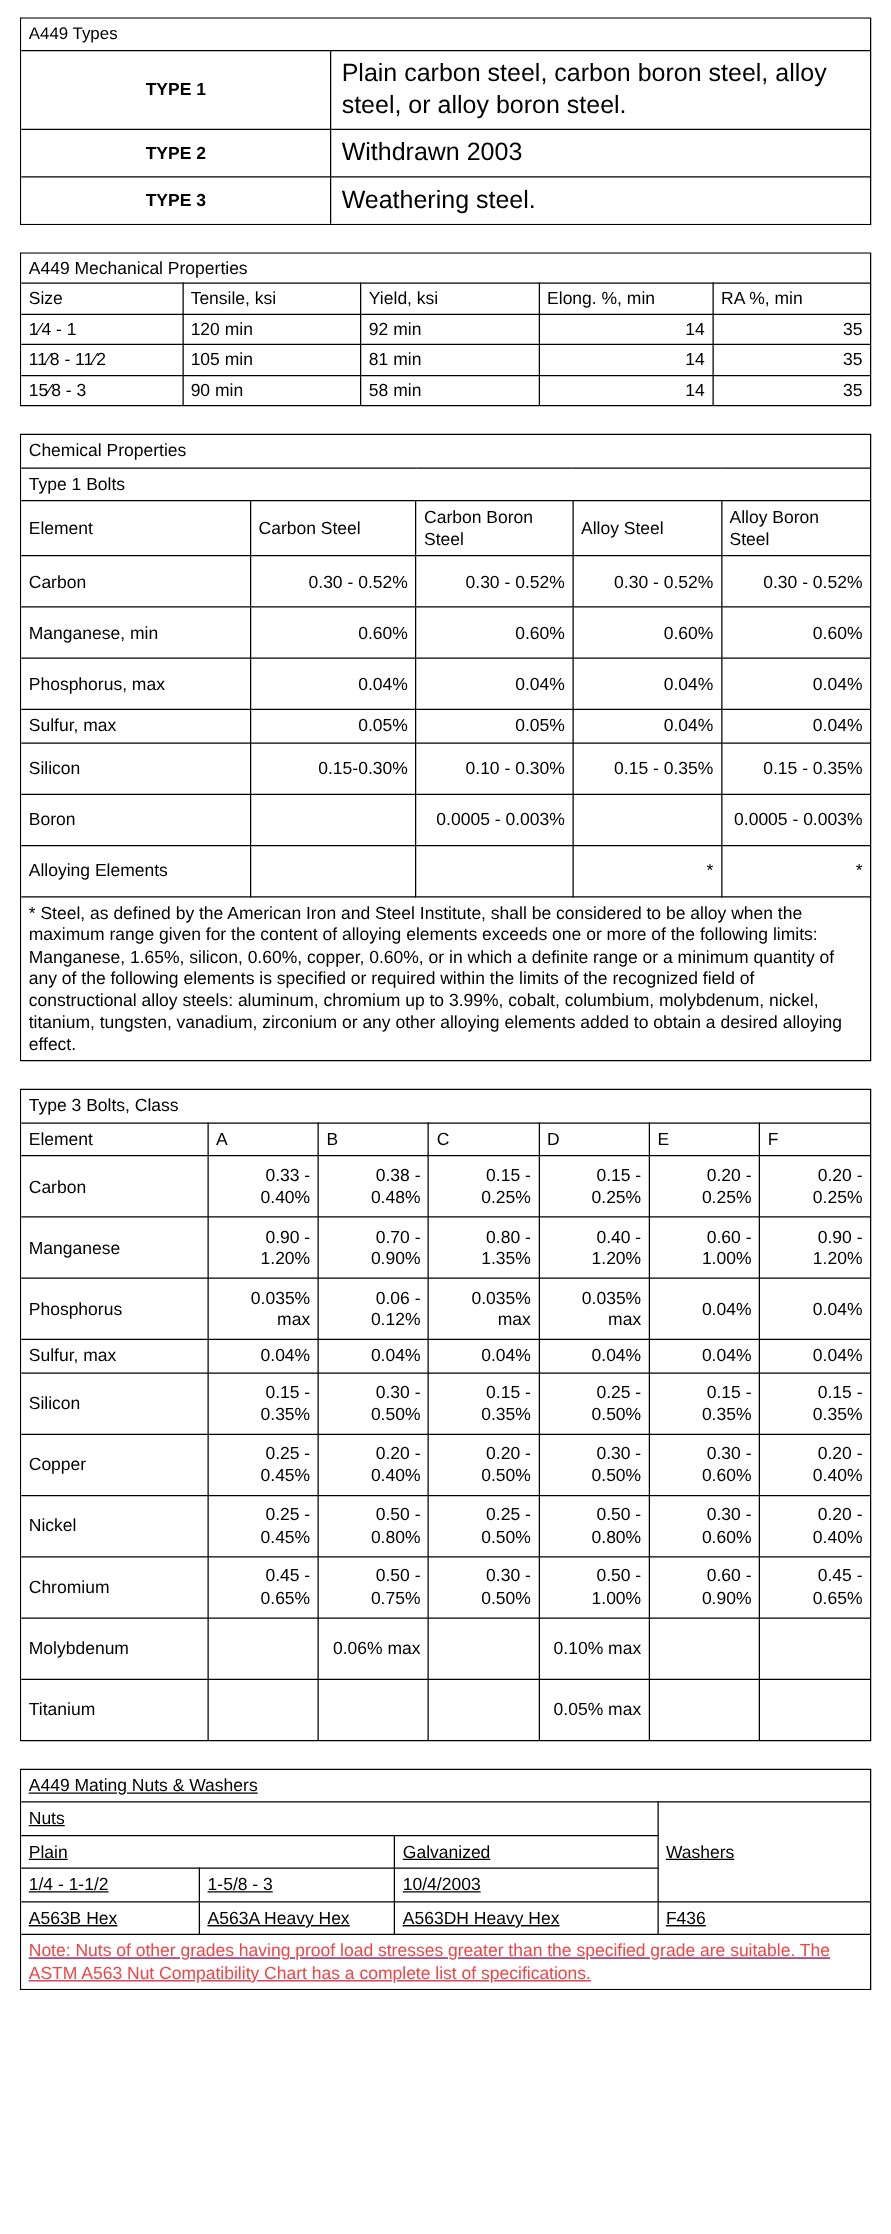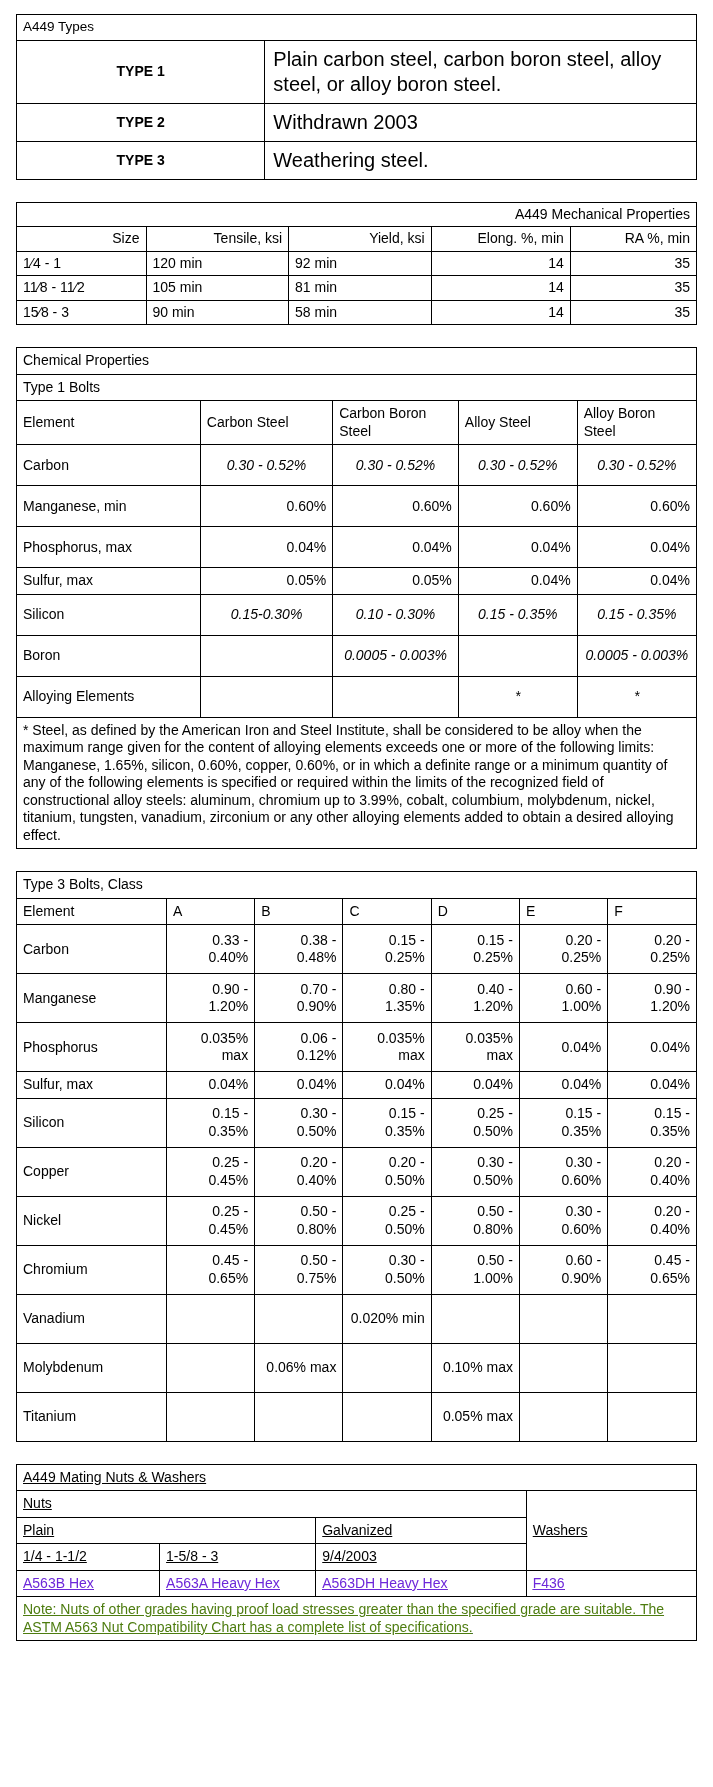--- a/index.html
+++ b/index.html
@@ -90,59 +90,59 @@
     font-size: 14px;
     margin-top: 32px;
   }
   #tbl-types td.type-desc {
     font-size: 20px;
     padding: 6px 8px;
   }
   #tbl-types tr.tall td { height: 50px; }
 
   
-  #tbl-mech td { font-size: 14px; padding: 3px 6px; text-align: right; }
+  #tbl-mech td { font-size: 14px; padding: 3px 6px; }
   #tbl-mech td.num { text-align: right; }
   #tbl-mech td.txt { text-align: left; }
 
   
   #tbl-chem td { font-size: 14px; }
   #tbl-chem tr.data td { height: 32px; }
   #tbl-chem td.elem { text-align: left; }
   #tbl-chem td.val-r { text-align: right; }
-  #tbl-chem td.val-l { text-align: center; font-style: italic; }
+  #tbl-chem td.val-l { text-align: right; }
   .footnote {
     font-size: 13.5px;
     line-height: 1.45;
     padding: 10px 10px 12px 10px;
     text-align: left;
     margin-top: 24px;
   }
 
   
   #tbl-t3 td { font-size: 14px; }
   #tbl-t3 tr.data td { height: 40px; }
   #tbl-t3 td.elem { text-align: left; }
   #tbl-t3 td.val-l { text-align: right; }
   #tbl-t3 td.val-r { text-align: right; }
 
   
   #tbl-nuts td { font-size: 14px; text-decoration: underline; }
   a.lnk {
-    color: #6d28d9;
+    color: #000000;
     text-decoration: underline;
   }
   td.linkcell { padding: 6px 6px; }
   .notecell {
     font-size: 14px;
     line-height: 1.4;
     padding: 8px 8px 10px 8px;
     color: #1414e0;
   }
-  .notecell a.lnk { color: #4d7c0f; }
+  .notecell a.lnk { color: #ef4444; }
 </style>
 </head>
 <body>
 
 <div class="page">
 
   <div class="outer">
     <table class="grid" id="tbl-types">
       <colgroup>
           <col style="width:36.5%">
@@ -384,29 +384,20 @@
         <tr class="data">
           <td class="elem">Chromium</td>
           <td class="val-l">0.45 - 0.65%</td>
           <td class="val-l">0.50 - 0.75%</td>
           <td class="val-l">0.30 - 0.50%</td>
           <td class="val-l">0.50 - 1.00%</td>
           <td class="val-l">0.60 - 0.90%</td>
           <td class="val-l">0.45 - 0.65%</td>
         </tr>
         <tr class="data">
-          <td class="elem">Vanadium</td>
-          <td class="val-l"></td>
-          <td class="val-l"></td>
-          <td class="val-l">0.020% min</td>
-          <td class="val-l"></td>
-          <td class="val-l"></td>
-          <td class="val-l"></td>
-        </tr>
-        <tr class="data">
           <td class="elem">Molybdenum</td>
           <td class="val-l"></td>
           <td class="val-l">0.06% max</td>
           <td class="val-l"></td>
           <td class="val-l">0.10% max</td>
           <td class="val-l"></td>
           <td class="val-l"></td>
         </tr>
         <tr class="data">
           <td class="elem">Titanium</td>
@@ -437,21 +428,21 @@
           <td class="hdr" colspan="3">Nuts</td>
           <td class="hdr" rowspan="3">Washers</td>
         </tr>
         <tr>
           <td class="hdr" colspan="2">Plain</td>
           <td class="hdr">Galvanized</td>
         </tr>
         <tr>
           <td class="hdr">1/4 - 1-1/2</td>
           <td class="hdr">1-5/8 - 3</td>
-          <td class="hdr">9/4/2003</td>
+          <td class="hdr">10/4/2003</td>
         </tr>
         <tr>
           <td class="linkcell">
             <a class="lnk" href="#">A563B Hex</a>
           </td>
           <td class="linkcell">
             <a class="lnk" href="#">A563A Heavy Hex</a>
           </td>
           <td class="linkcell">
             <a class="lnk" href="#">A563DH Heavy Hex</a>

